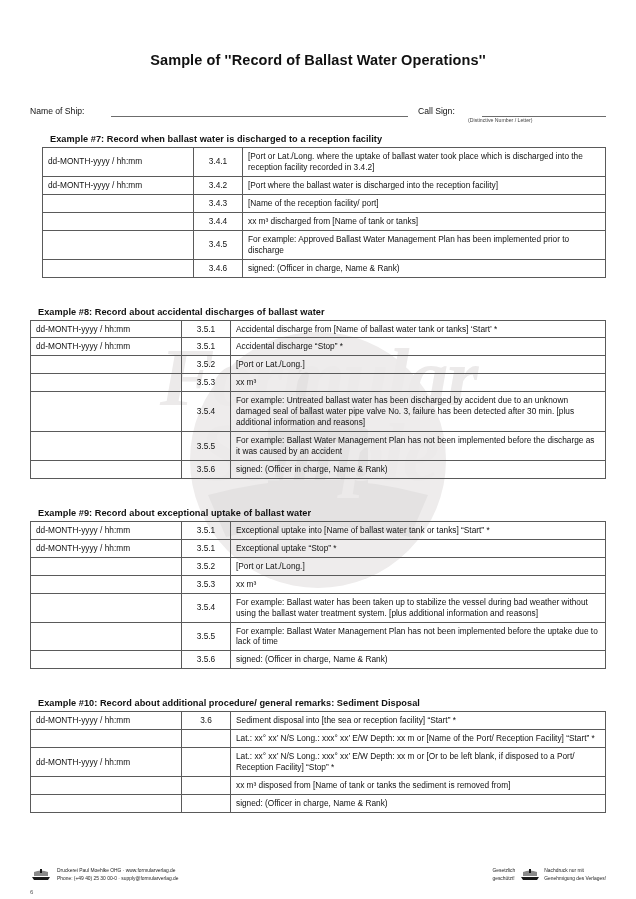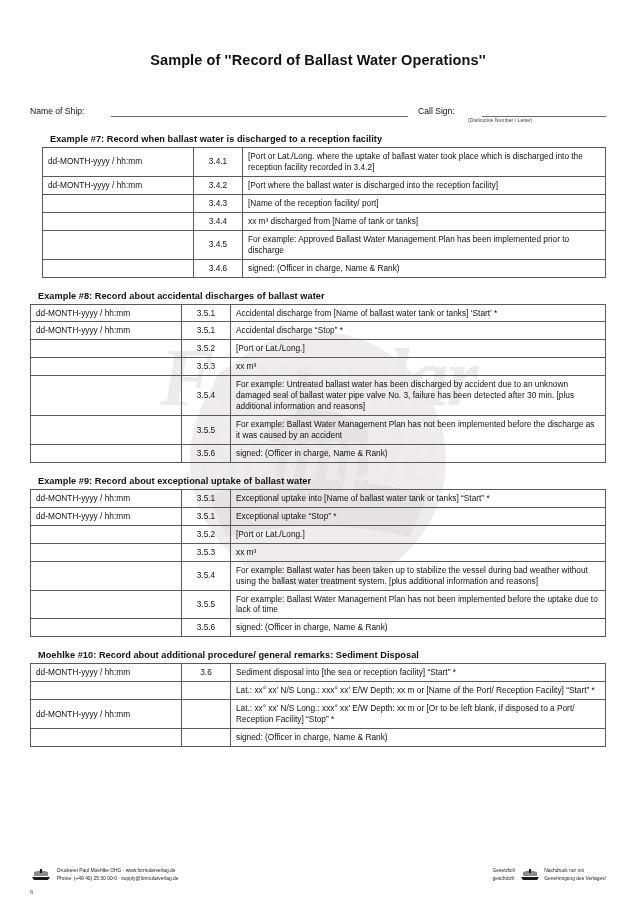--- a/index.html
+++ b/index.html
@@ -88,21 +88,21 @@
   .ident-sub {
     position: absolute;
     left: 50px;
     top: 11px;
     font-size: 5.2px;
     color: #444;
     white-space: nowrap;
   }
 
   
-  .example { margin-top: 13px; }
+  .example { margin-top: 29px; }
   .example:first-of-type { margin-top: 17px; padding-left: 12px; }
   .example-title {
     font-size: 9.2px;
     font-weight: bold;
     margin: 0 0 3px 8px;
     letter-spacing: 0.05px;
   }
 
   table.rec {
     width: 100%;
@@ -305,37 +305,42 @@
               </tr>
               <tr>
                 <td class="c-date"></td>
                 <td class="c-code">3.5.6</td>
                 <td class="c-text">signed: (Officer in charge, Name &amp; Rank)</td>
               </tr>
             </tbody>
           </table>
         </div>
         <div class="example">
-          <div class="example-title">Moehlke #10: Record about additional procedure/ general remarks: Sediment Disposal</div>
+          <div class="example-title">Example #10: Record about additional procedure/ general remarks: Sediment Disposal</div>
           <table class="rec">
             <tbody>
               <tr>
                 <td class="c-date">dd-MONTH-yyyy / hh:mm</td>
                 <td class="c-code">3.6</td>
                 <td class="c-text">Sediment disposal into [the sea or reception facility]     “Start” *</td>
               </tr>
               <tr>
                 <td class="c-date"></td>
                 <td class="c-code"></td>
                 <td class="c-text">Lat.: xx° xx’ N/S      Long.: xxx° xx’ E/W       Depth: xx m   or   [Name of the Port/ Reception Facility]     “Start” *</td>
               </tr>
               <tr>
                 <td class="c-date">dd-MONTH-yyyy / hh:mm</td>
                 <td class="c-code"></td>
                 <td class="c-text">Lat.: xx° xx’ N/S      Long.: xxx° xx’ E/W       Depth: xx m   or   [Or to be left blank, if disposed to a Port/ Reception Facility]     “Stop” *</td>
+              </tr>
+              <tr>
+                <td class="c-date"></td>
+                <td class="c-code"></td>
+                <td class="c-text">xx m³ disposed from [Name of tank or tanks the sediment is removed from]</td>
               </tr>
               <tr>
                 <td class="c-date"></td>
                 <td class="c-code"></td>
                 <td class="c-text">signed: (Officer in charge, Name &amp; Rank)</td>
               </tr>
             </tbody>
           </table>
         </div>
       </div>

